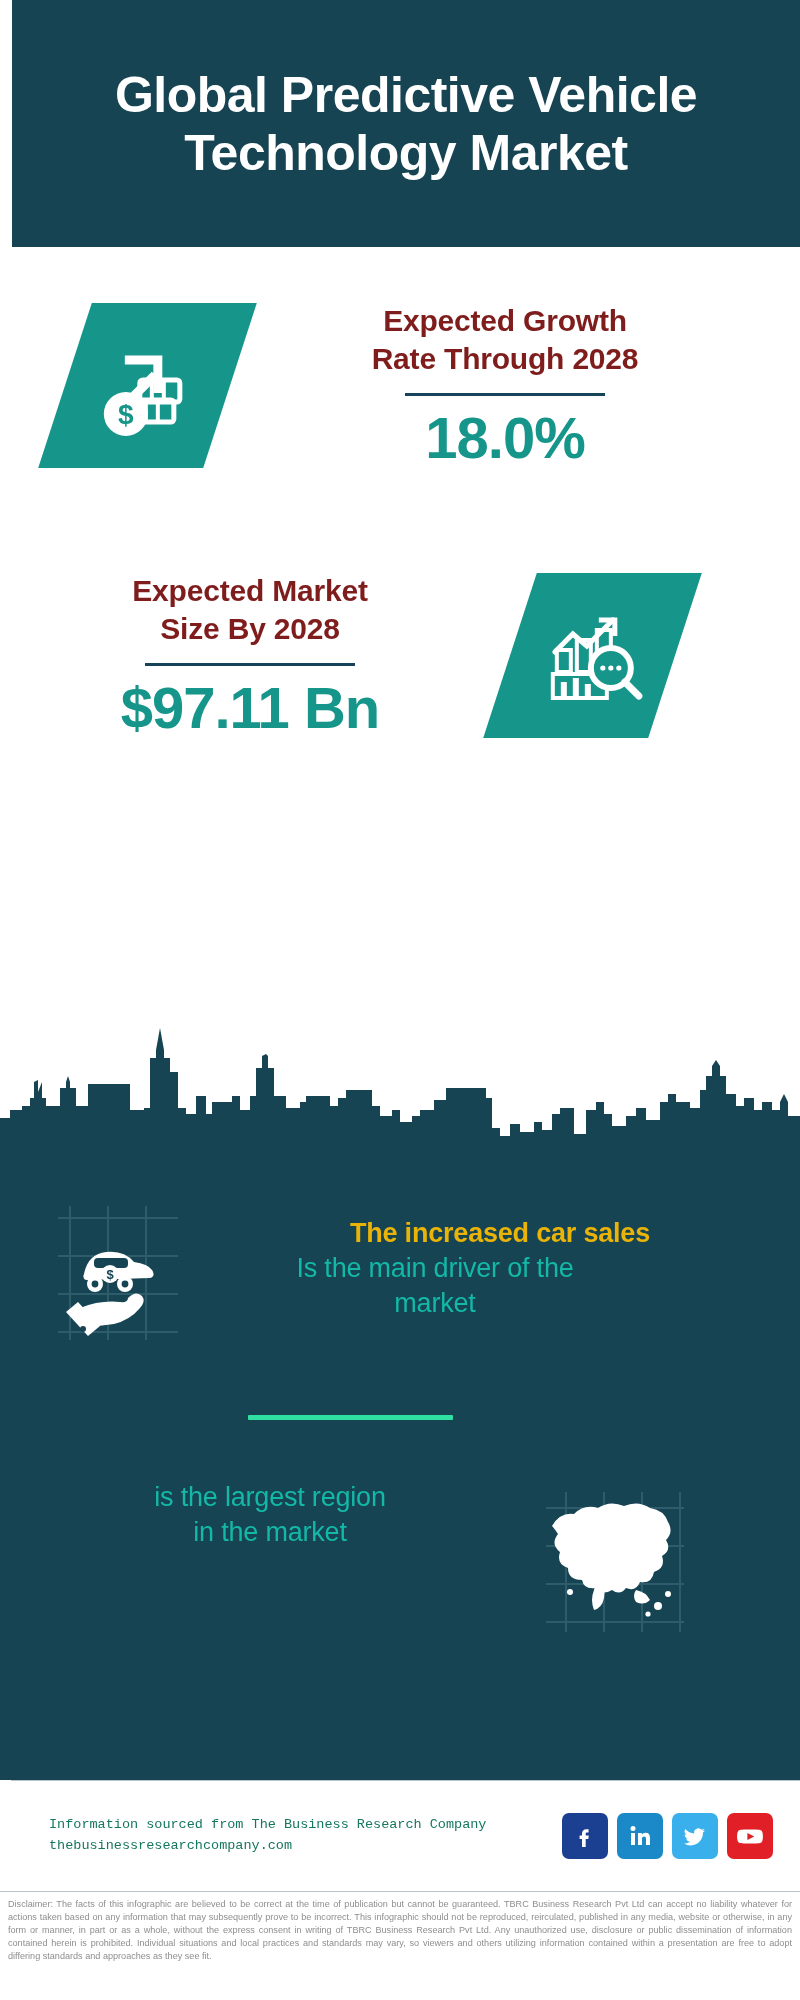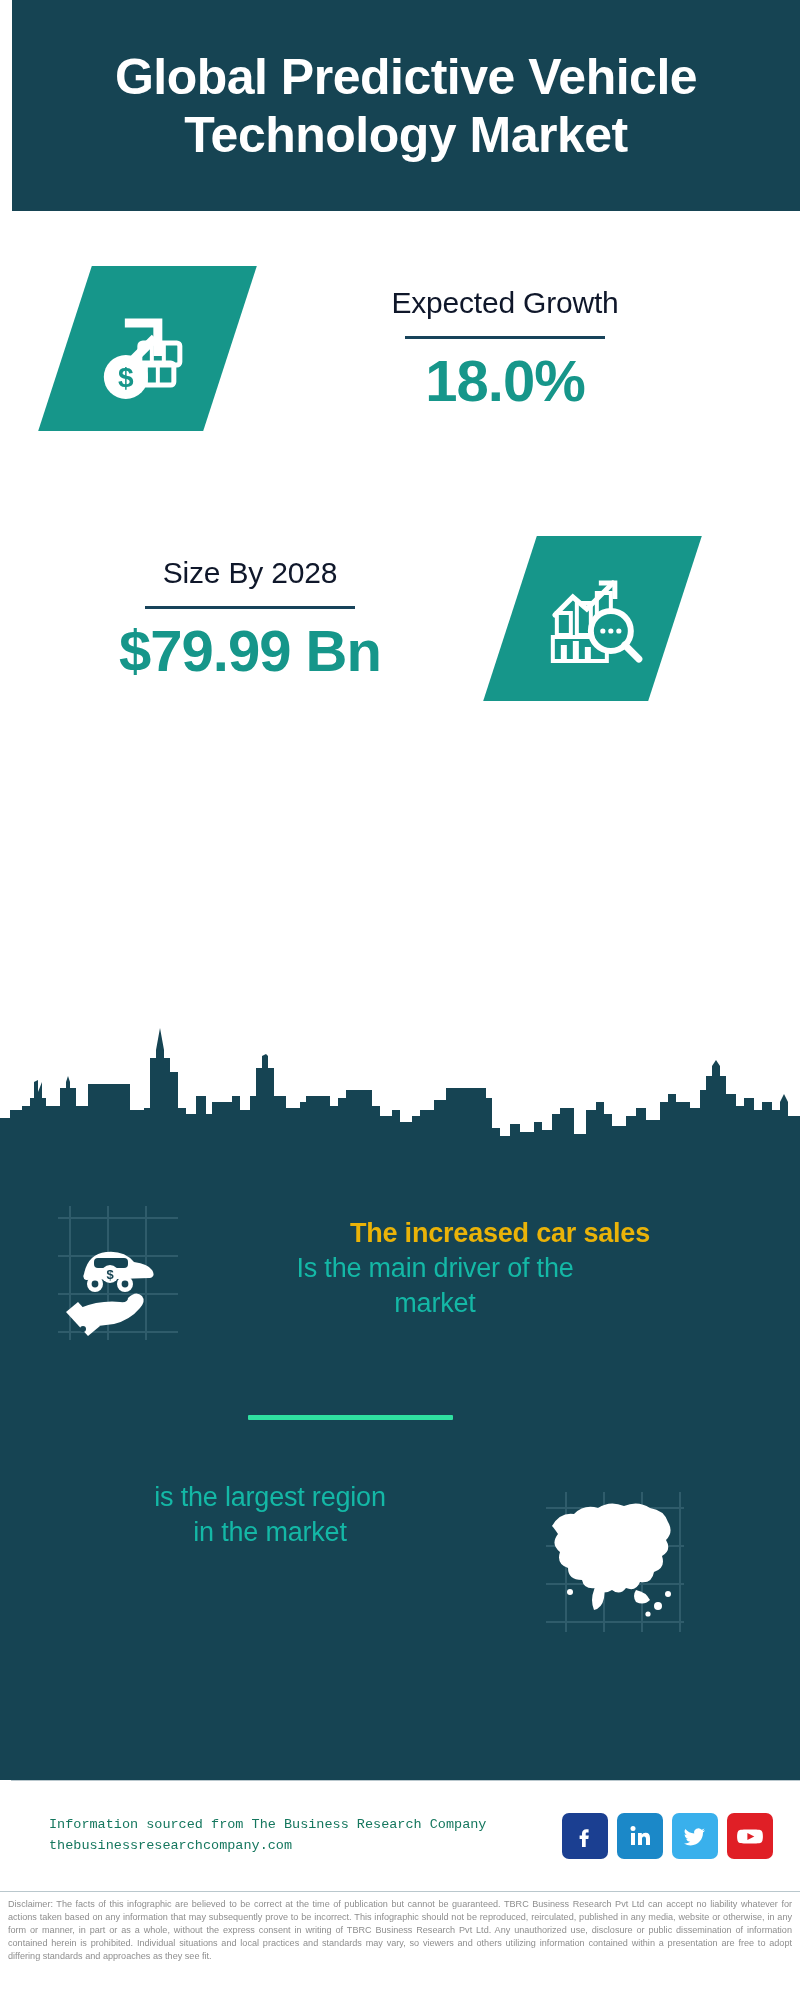--- a/index.html
+++ b/index.html
@@ -10,21 +10,21 @@
     width:800px; height:2000px;
     overflow:hidden;
     position:relative;
   }
   .page { width:800px; height:2000px; position:relative; }
 
   
   .header {
     background:#14435200;
     background-color:#164453;
-    height:211px;
+    height:247px;
     display:flex; align-items:center; justify-content:center;
     padding:0 30px;
     margin-left:12px;
   }
   .header-title {
     color:#ffffff;
     font-size:50px;
     line-height:1.16;
     font-weight:bold;
     text-align:center;
@@ -40,22 +40,22 @@
   .para {
     position:relative;
     background:#16968a;
     transform:skewX(-18deg);
     display:flex; align-items:center; justify-content:center;
   }
   .para > svg { transform:skewX(18deg); }
 
   .stat-text { text-align:center; }
   .stat-label {
-    color:#0f172a;
-    font-weight:normal;
+    color:#7f1d1d;
+    font-weight:bold;
     font-size:30px;
     line-height:1.28;
     letter-spacing:-0.2px;
   }
   .stat-rule {
     height:3px; background:#17435a; margin:14px auto 10px auto;
   }
   .stat-value {
     color:#16968a;
     font-weight:bold;
@@ -137,30 +137,32 @@
           <rect x="42" y="70" width="40" height="22" rx="3" stroke="#ffffff" stroke-width="5" fill="none"></rect>
           <line x1="54" y1="70" x2="54" y2="92" stroke="#ffffff" stroke-width="4"></line>
           <line x1="66" y1="70" x2="66" y2="92" stroke="#ffffff" stroke-width="4"></line>
 
           <circle cx="34" cy="84" r="22" fill="#ffffff"></circle>
           <text x="34" y="94" font-size="28" font-family="'Liberation Sans', sans-serif" font-weight="bold" fill="#16968a" text-anchor="middle">$</text>
         </svg>
       </div>
       <div class="stat-text" style="margin-left:60px; width:430px;">
         <div class="stat-label">Expected Growth</div>
+        <div class="stat-label">Rate Through 2028</div>
         <div class="stat-rule" style="width:200px;"></div>
         <div class="stat-value">18.0%</div>
       </div>
     </div>
 
     <div class="stat-row" style="left:40px; top:325px; width:720px;">
       <div class="stat-text" style="margin-left:10px; width:400px;">
+        <div class="stat-label">Expected Market</div>
         <div class="stat-label">Size By 2028</div>
         <div class="stat-rule" style="width:210px;"></div>
-        <div class="stat-value">$79.99 Bn</div>
+        <div class="stat-value">$97.11 Bn</div>
       </div>
       <div class="para" style="width:165px; height:165px; margin-left:60px;">
         <svg width="112" height="112" viewBox="0 0 112 112" fill="none">
 
           <path d="M18 52 L36 34 L50 46 L76 20" stroke="#ffffff" stroke-width="5" fill="none" stroke-linecap="round"></path>
           <path d="M62 20 L78 20 L78 36" stroke="#ffffff" stroke-width="5" fill="none"></path>
 
           <rect x="20" y="50" width="14" height="22" stroke="#ffffff" stroke-width="4" fill="none"></rect>
           <rect x="40" y="40" width="14" height="32" stroke="#ffffff" stroke-width="4" fill="none"></rect>
           <rect x="60" y="30" width="14" height="42" stroke="#ffffff" stroke-width="4" fill="none"></rect>

